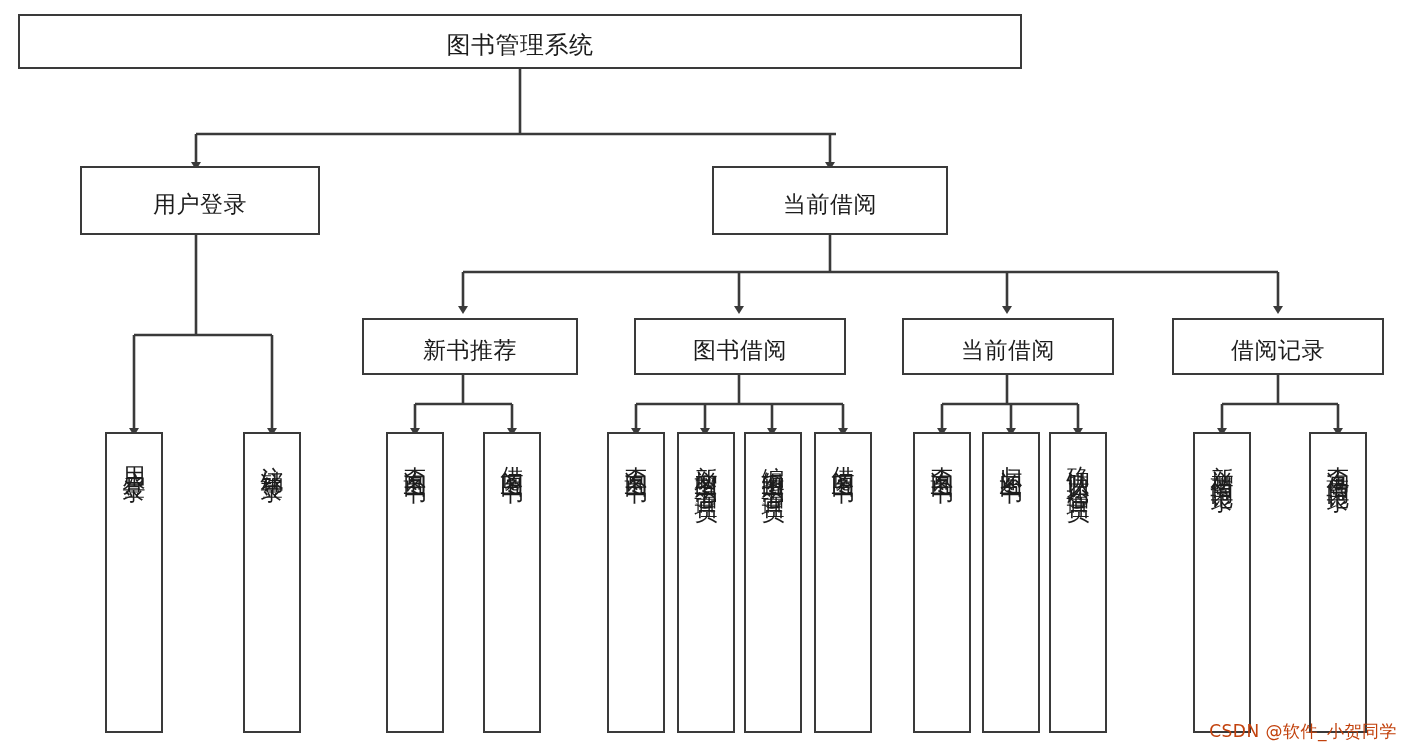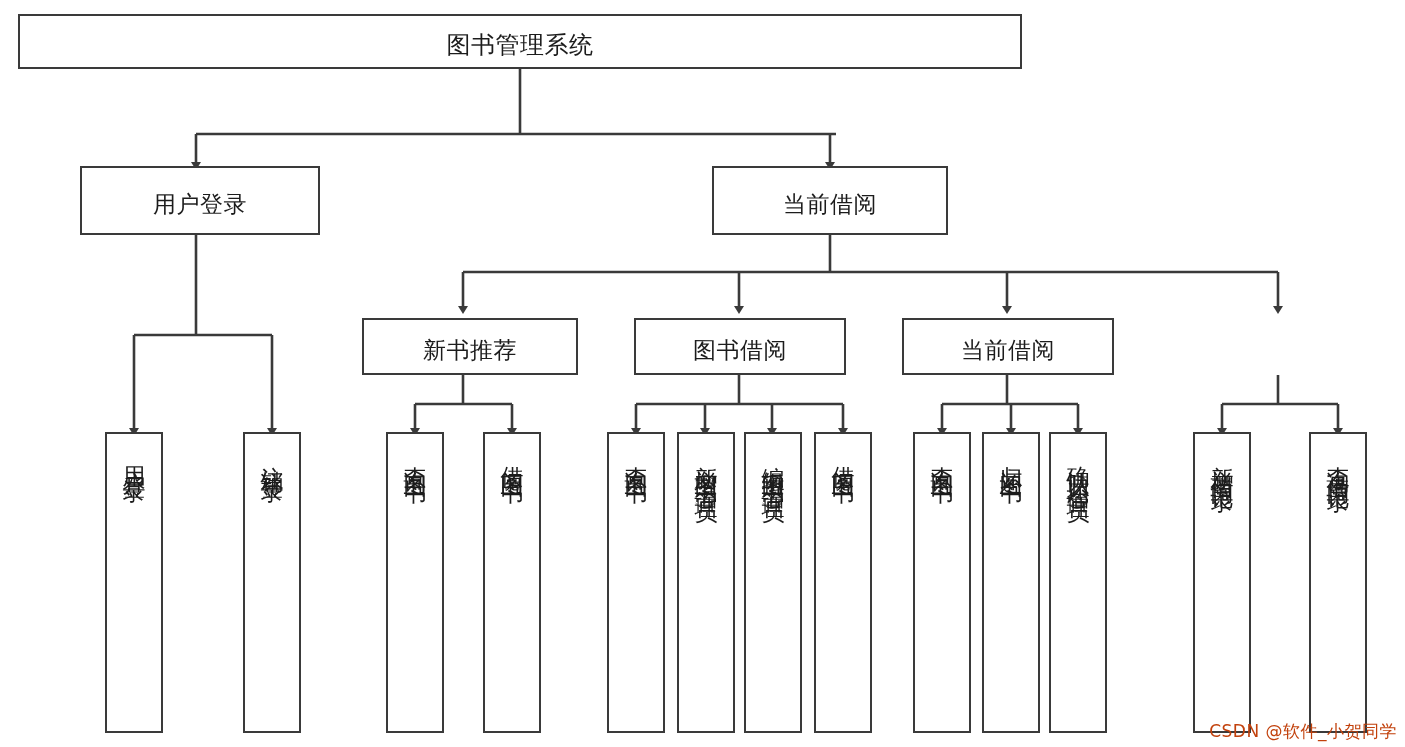--- a/index.html
+++ b/index.html
@@ -142,20 +142,23 @@
 
   <div class="node horiz" style="left:634px; top:318px; width:212px; height:57px;">
     <span class="lbl">图书借阅</span>
   </div>
   <div class="node horiz" style="left:362px; top:318px; width:216px; height:57px;">
     <span class="lbl">新书推荐</span>
   </div>
   <div class="node horiz" style="left:902px; top:318px; width:212px; height:57px;">
     <span class="lbl">当前借阅</span>
   </div>
+  <div class="node horiz" style="left:1172px; top:318px; width:212px; height:57px;">
+    <span class="lbl">借阅记录</span>
+  </div>
 
   <div class="node vert" style="left:105px; top:432px; width:58px; height:301px;">
     <span class="lbl">用户登录</span>
   </div>
   <div class="node vert" style="left:243px; top:432px; width:58px; height:301px;">
     <span class="lbl">注销登录</span>
   </div>
 
   <div class="node vert" style="left:386px; top:432px; width:58px; height:301px;">
     <span class="lbl">查询图书</span>

